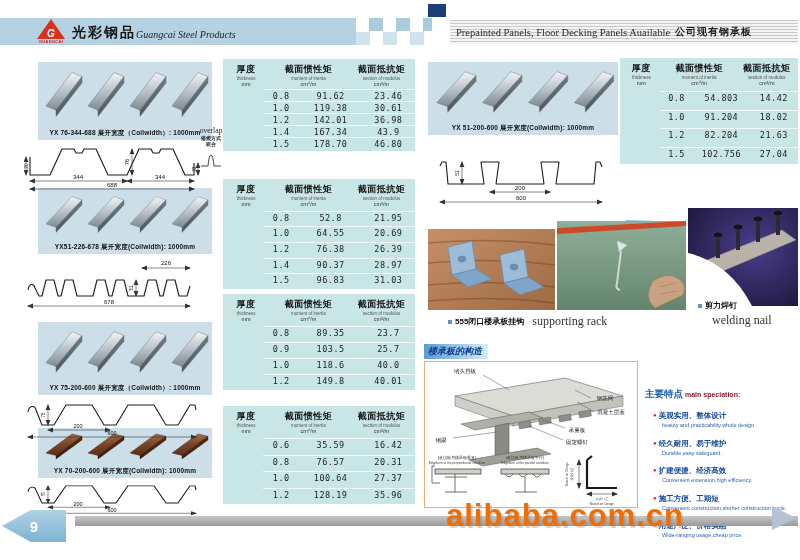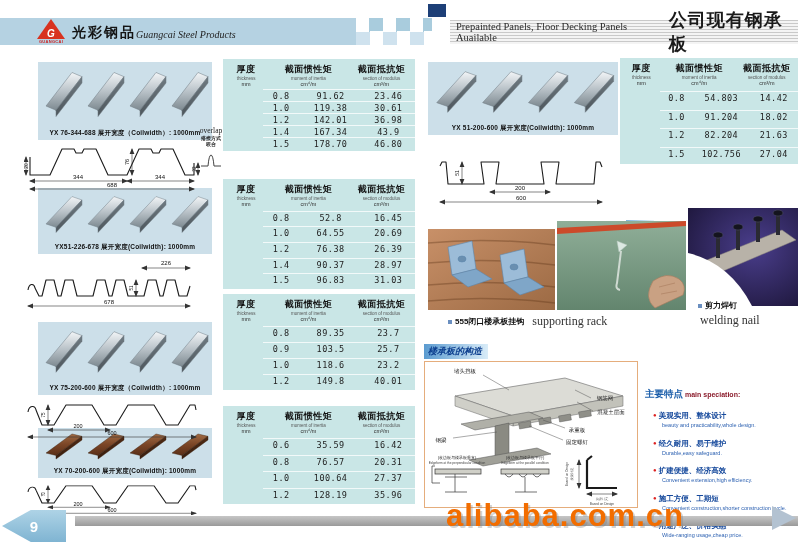--- a/index.html
+++ b/index.html
@@ -16,21 +16,21 @@
             display:flex;align-items:flex-end;justify-content:center;
             color:#fff;font-weight:bold;font-style:italic;font-size:10px;line-height:11px;}
   .logo-brand{font-size:4px;color:#c22;font-weight:bold;letter-spacing:.3px;}
   .brand-cn{position:absolute;left:72px;top:24px;font-size:14px;font-weight:bold;color:#141414;letter-spacing:2px;}
   .brand-en{position:absolute;left:136px;top:29px;font-family:"Liberation Serif",serif;
             font-style:italic;font-size:10px;color:#222;}
   .title-bar{position:absolute;left:450px;top:20px;width:348px;height:24px;
              background:repeating-linear-gradient(to bottom,#c9c9c9 0 1px,#f4f4f4 1px 3px);
              display:flex;align-items:center;}
   .title-en{font-family:"Liberation Serif",serif;font-size:10.5px;color:#2a2a2a;margin-left:6px;}
-  .title-cn{font-size:18px;font-weight:bold;color:#1a1a1a;margin-left:5px;letter-spacing:1px;}
+  .title-cn{font-size:10px;font-weight:bold;color:#1a1a1a;margin-left:5px;letter-spacing:1px;}
   
   .pblock{position:absolute;background:#ccdfe9;display:flex;flex-direction:column;}
   .pblock svg{display:block;width:100%;flex:1;}
   .pcaption{height:13px;display:flex;align-items:center;justify-content:center;
             font-size:6.5px;font-weight:bold;color:#101010;letter-spacing:.2px;}
   #p1{left:38px;top:62px;width:174px;height:78px;}
   #p2{left:38px;top:188px;width:174px;height:66px;}
   #p3{left:38px;top:322px;width:174px;height:73px;}
   #p4{left:38px;top:428px;width:174px;height:50px;}
   #p5{left:428px;top:62px;width:190px;height:73px;}
@@ -352,21 +352,21 @@
       <div class="th c2">
           <div class="hcn">截面抵抗矩</div>
           <div class="hen">section of modulus</div>
           <div class="hunit">cm³/m</div>
         </div>
     </div>
     <div class="tbody">
         <div class="trow">
           <div class="tcell c0">0.8</div>
           <div class="tcell c1">52.8</div>
-          <div class="tcell c2">16.45</div>
+          <div class="tcell c2">21.95</div>
         </div>
         <div class="trow">
           <div class="tcell c0">1.0</div>
           <div class="tcell c1">64.55</div>
           <div class="tcell c2">20.69</div>
         </div>
         <div class="trow">
           <div class="tcell c0">1.2</div>
           <div class="tcell c1">76.38</div>
           <div class="tcell c2">26.39</div>
@@ -408,21 +408,21 @@
           <div class="tcell c2">23.7</div>
         </div>
         <div class="trow">
           <div class="tcell c0">0.9</div>
           <div class="tcell c1">103.5</div>
           <div class="tcell c2">25.7</div>
         </div>
         <div class="trow">
           <div class="tcell c0">1.0</div>
           <div class="tcell c1">118.6</div>
-          <div class="tcell c2">23.2</div>
+          <div class="tcell c2">40.0</div>
         </div>
         <div class="trow">
           <div class="tcell c0">1.2</div>
           <div class="tcell c1">149.8</div>
           <div class="tcell c2">40.01</div>
         </div>
       </div>
   </div>
   <div id="t4" class="tbl">
     <div class="thead">
@@ -560,21 +560,21 @@
   <div id="cap-rack" class="cap-line">
     <span class="sq-bullet"></span>
     <span class="cap-cn">555闭口楼承板挂钩</span>
     <span class="cap-en">supporting rack</span>
   </div>
   <div id="cap-nail" class="cap-line">
     <span class="sq-bullet"></span>
     <span class="cap-cn">剪力焊钉</span>
   </div>
   <div id="cap-nail-en" class="cap-line">
-    <span class="cap-en" style="margin-left:0">welding nail</span>
+    <span class="cap-en" style="margin-left:12px">welding nail</span>
   </div>
 
   <div id="lbl-struct" class="sec-label">楼承板的构造</div>
 
   <div id="diag-box">
     <svg viewBox="0 0 212 145">
 
       <polygon points="30,34 140,16 198,34 88,54" fill="#dcdcd6" stroke="#666" stroke-width=".6"></polygon>
       <polygon points="88,54 198,34 198,44 88,64" fill="#c2c2ba" stroke="#666" stroke-width=".5"></polygon>
       <polygon points="30,34 88,54 88,64 30,44" fill="#cfcfc8" stroke="#666" stroke-width=".5"></polygon>

